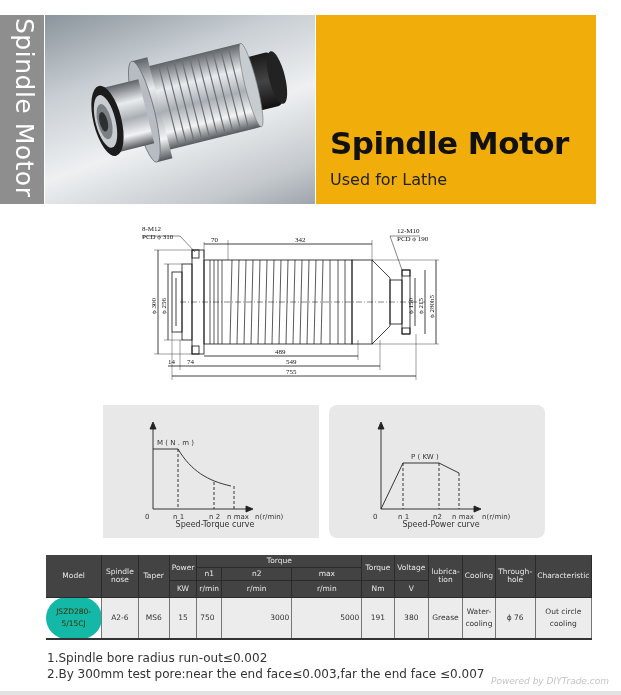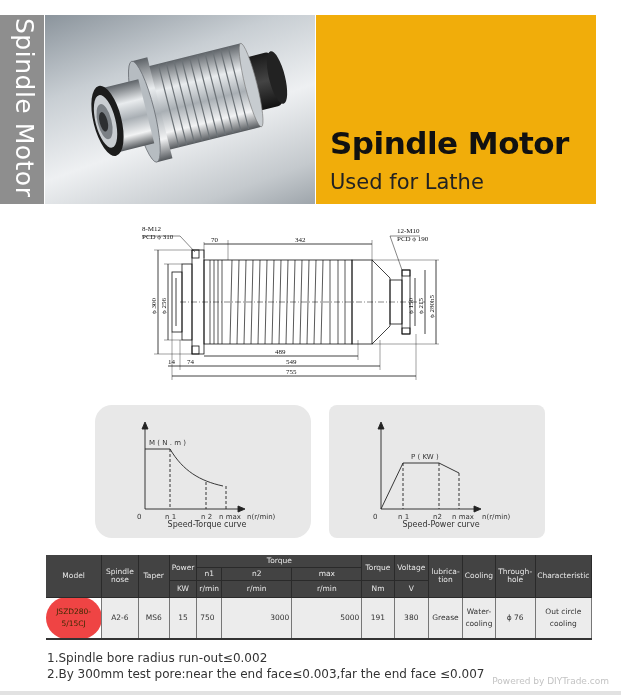--- a/index.html
+++ b/index.html
@@ -23,31 +23,31 @@
   }
   .title-panel {
     position: absolute; left: 316px; top: 15px; width: 280px; height: 189px;
     background: #f1ad0a;
   }
   .title-panel .title {
     position: absolute; left: 14px; top: 110px; font-size: 31px; font-weight: bold; color: #111;
     letter-spacing: -0.5px; font-family: "DejaVu Sans", sans-serif;
   }
   .title-panel .subtitle {
-    position: absolute; left: 14px; top: 155px; font-size: 21px; color: #222;
+    position: absolute; left: 14px; top: 155px; font-size: 16px; color: #222;
     font-family: "DejaVu Sans", sans-serif;
   }
 
   
   .drawing { position: absolute; left: 140px; top: 222px; width: 320px; height: 170px; }
   .drawing svg text { font-family: "Liberation Serif", serif; font-size: 7px; fill: #111; }
 
   
   .chart-panel { position: absolute; top: 405px; width: 216px; height: 133px; background: #e8e8e8; }
-  .chart-panel.left { left: 95px; border-radius: 17px; }
+  .chart-panel.left { left: 103px; }
   .chart-panel.right { left: 329px; border-radius: 8px; }
   .chart-panel svg text { font-family: "DejaVu Sans", sans-serif; font-size: 7px; fill: #333; }
   .chart-caption {
     position: absolute; left: 0; width: 100%; top: 115px; text-align: center;
     font-size: 8px; color: #333; font-family: "DejaVu Sans", sans-serif; padding-left: 8px;
   }
 
   
   table.spec {
     position: absolute; left: 46px; top: 555px; width: 546px; border-collapse: collapse;
@@ -58,29 +58,29 @@
     border-right: 1px solid #2a2a2a; border-bottom: 1px solid #2a2a2a; line-height: 1.0;
     padding: 0 1px;
   }
   table.spec th.top { height: 12px; }
   table.spec th.mid { height: 13px; }
   table.spec th.bot { height: 17px; border-top: 1px solid #2a2a2a; margin-top: 44px; }
   table.spec td {
     background: #ececec; color: #333; text-align: center; height: 42px;
     border-right: 1px solid #777; border-bottom: 2px solid #333; line-height: 1.55;
   }
-  table.spec td.model { background: #ef4444; color: #3a2a00; border-radius: 21px; }
+  table.spec td.model { background: #14b8a6; color: #3a2a00; border-radius: 21px; }
   table.spec td.left { text-align: left; padding-left: 3px; }
   table.spec td.right { text-align: right; padding-right: 2px; padding-left: 48px; }
 
   
   .notes { position: absolute; left: 47px; top: 651px; font-size: 12px; color: #333; font-family: "DejaVu Sans", sans-serif; }
   .notes div { height: 16px; }
   .powered {
-    position: absolute; right: 12px; top: 676px; font-size: 9px; color: #c3c3c3; 
+    position: absolute; right: 12px; top: 676px; font-size: 9px; color: #c3c3c3; font-style: italic;
     font-family: "DejaVu Sans", sans-serif;
   }
   .bottom-bar { position: absolute; left: 0; bottom: 0; width: 621px; height: 4px; background: #e2e2e2; }
 </style>
 </head>
 <body>
 
 <div class="side-band">
   <div class="vtext">Spindle Motor</div>
 </div>

